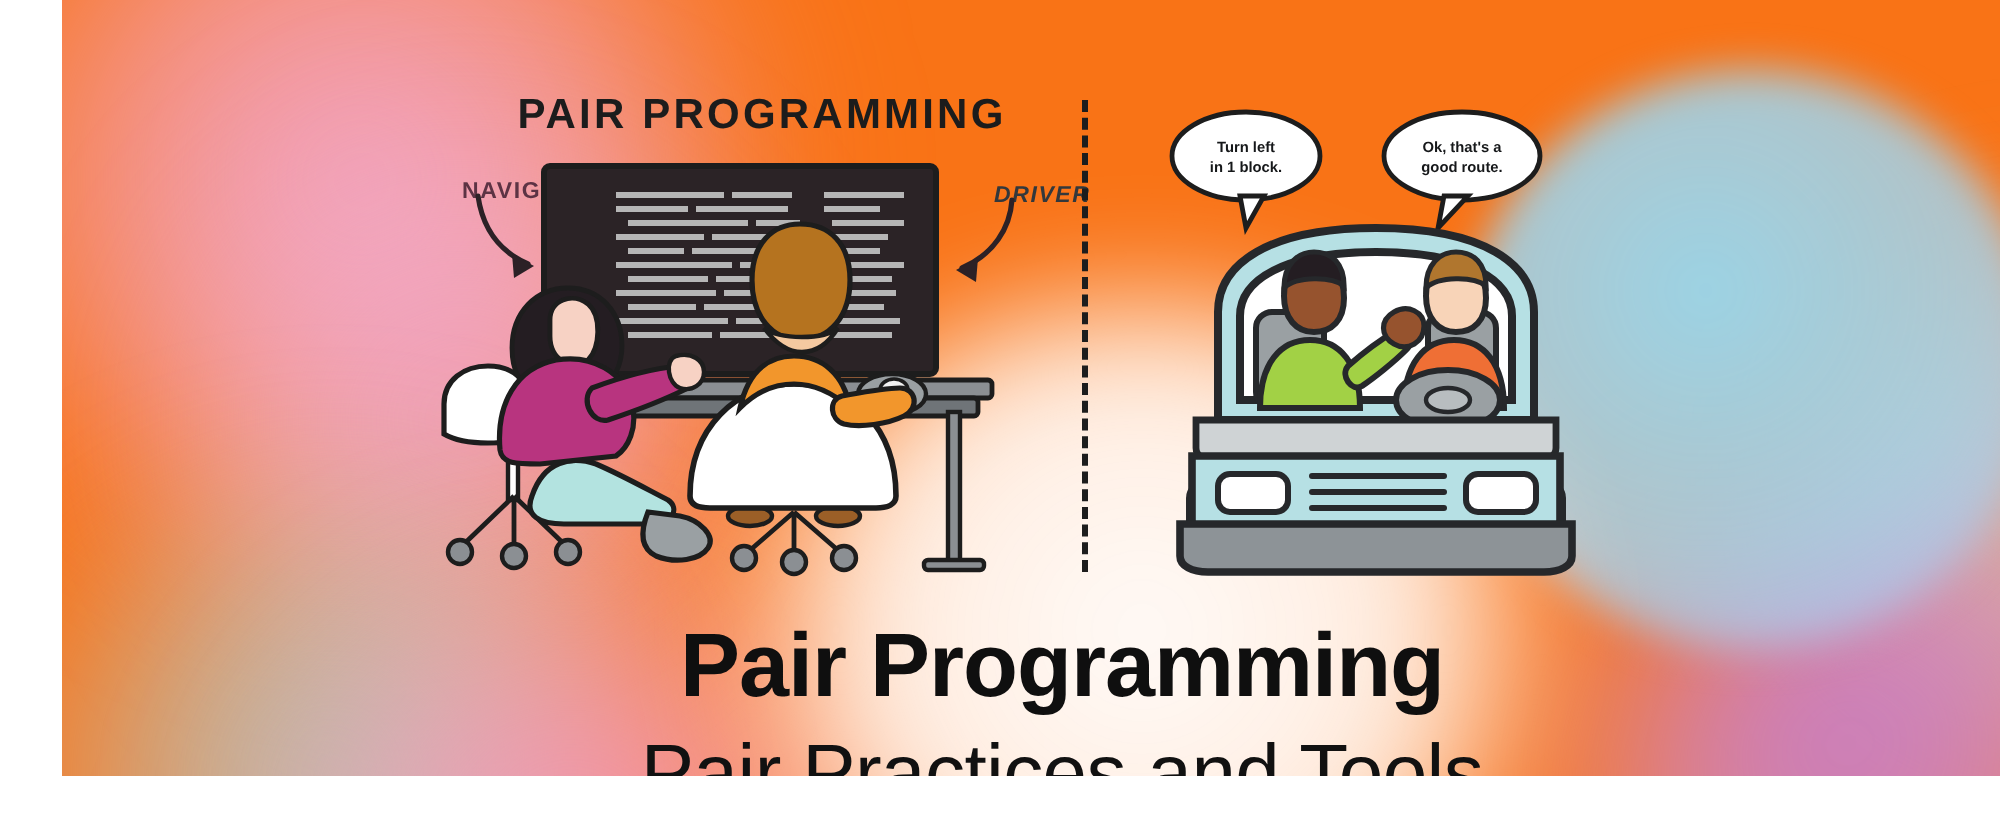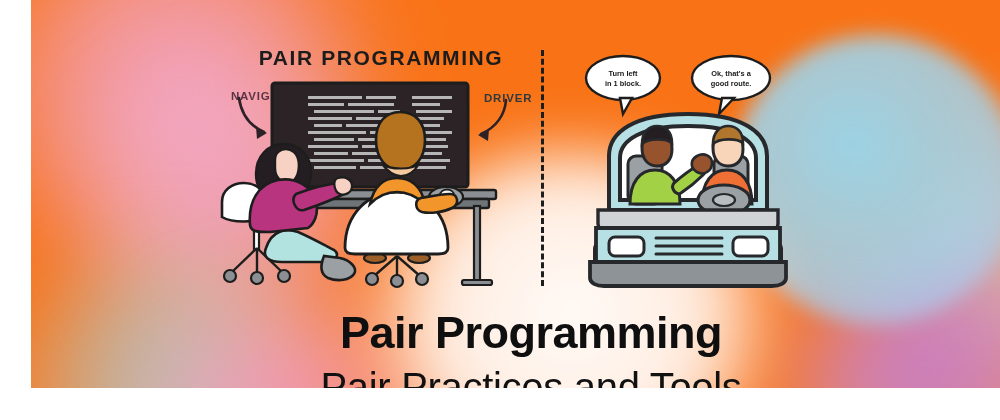--- a/index.html
+++ b/index.html
@@ -94,22 +94,23 @@
     position: absolute;
     font-size: 11.5px;
     font-weight: bold;
     letter-spacing: 0.8px;
   }
   #label-navigator {
     left: 200px; top: 90px;
     color: #5d3344;
   }
   #label-driver {
-    left: 453px; top: 92px;
+    left: 466px; top: 92px;
     color: #33383c;
+    font-style: italic;
   }
 
   
   #divider {
     position: absolute;
     left: 510px;
     top: 50px;
     width: 0;
     height: 236px;
     border-left: 3px dashed #1d1d1d;

